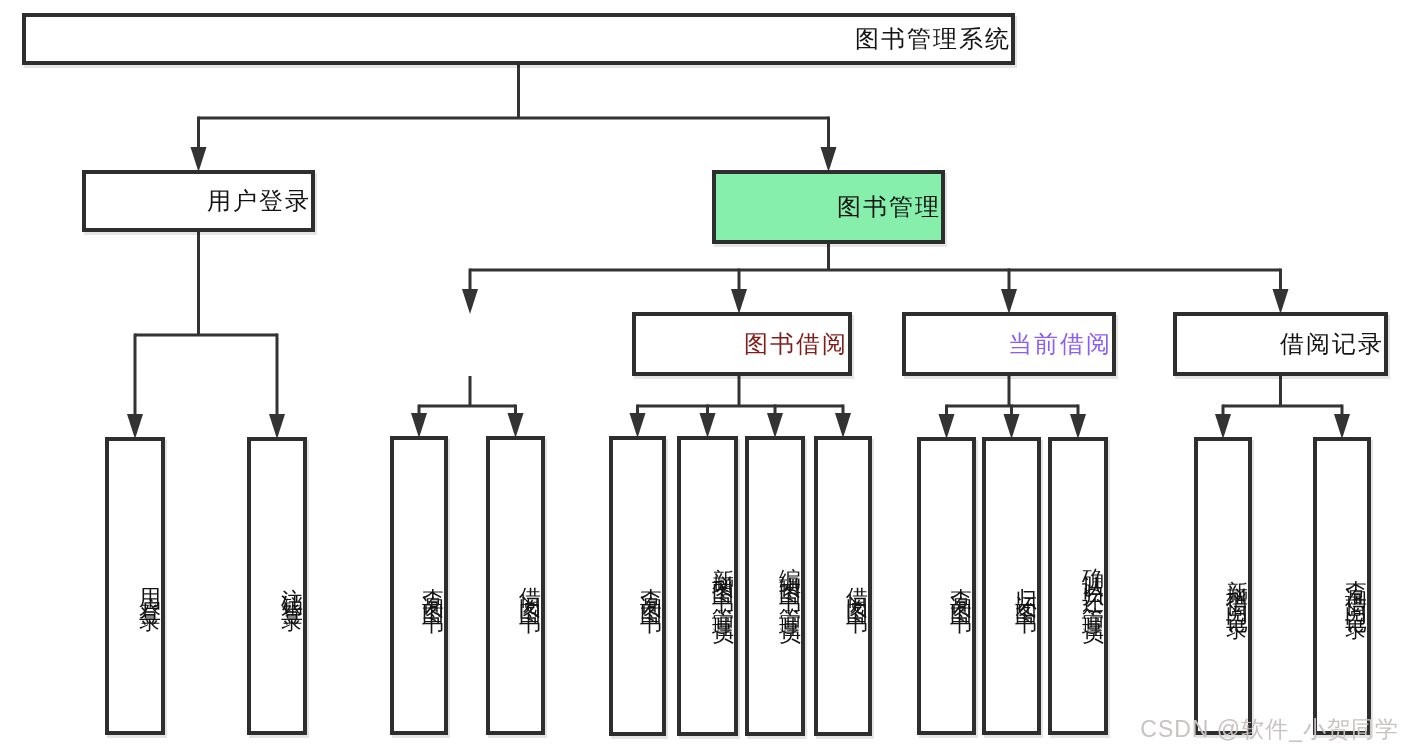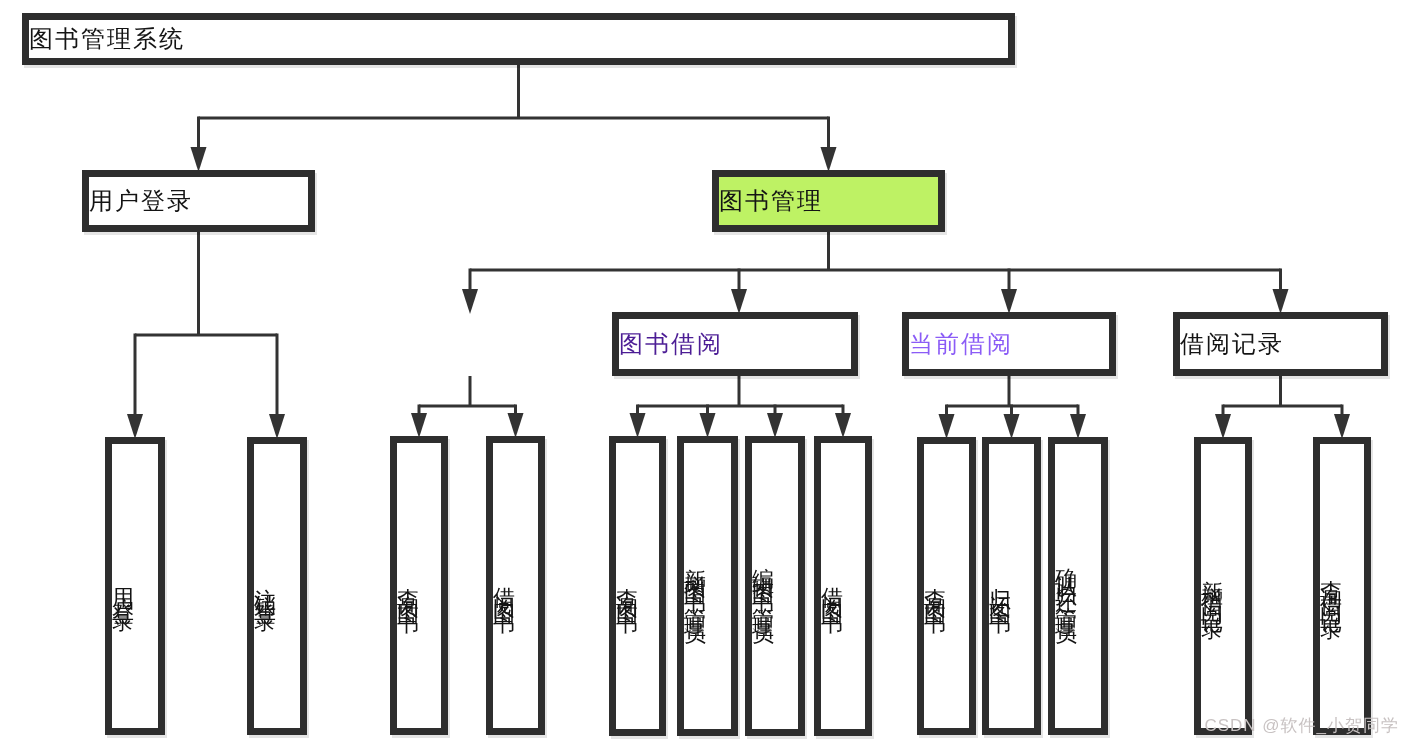--- a/index.html
+++ b/index.html
@@ -17,47 +17,47 @@
   }
   #edges {
     position: absolute;
     left: 0;
     top: 0;
     z-index: 1;
   }
   .node {
     position: absolute;
     z-index: 2;
-    border: 7px solid #f97316;
+    border: 4px solid #f97316;
     background: #ffffff;
     box-sizing: border-box;
     display: flex;
     align-items: center;
-    justify-content: flex-start;
+    justify-content: flex-end;
     box-shadow: 2px 3px 0 rgba(0,0,0,0.10);
     color: #141414;
   }
   .node.horizontal span {
     font-size: 24px;
     letter-spacing: 2px;
     white-space: nowrap;
   }
   .node.vertical span {
     writing-mode: vertical-rl;
     text-orientation: mixed;
     font-size: 22px;
     letter-spacing: 8px;
     line-height: 1;
   }
   #watermark {
     position: absolute;
     z-index: 3;
     top: 714px;
     right: 6px;
-    font-size: 17px;
+    font-size: 23px;
     letter-spacing: 1px;
     white-space: nowrap;
   }
 </style>
 </head>
 <body>
 
 <div id="canvas" style="background: rgb(255, 255, 255);">
   <svg id="edges" width="1405" height="747" xmlns="http://www.w3.org/2000/svg">
       <line x1="518.5" y1="65" x2="518.5" y2="118" stroke="#333333" stroke-width="3"></line>
@@ -113,24 +113,24 @@
       <line x1="1342" y1="404.5" x2="1342" y2="417" stroke="#333333" stroke-width="3"></line>
       <polygon points="1334,414 1350,414 1342,439" fill="#333333"></polygon>
     </svg>
   <div id="watermark" style="color: rgb(200, 194, 194);">CSDN @软件_小贺同学</div>
 <div class="node horizontal" style="left: 22px; top: 13px; width: 993px; height: 52px; border-color: rgb(46, 46, 46); background: rgb(255, 255, 255); color: rgb(20, 20, 20);">
       <span>图书管理系统</span>
     </div>
     <div class="node horizontal" style="left: 82px; top: 170px; width: 233px; height: 62px; border-color: rgb(46, 46, 46); background: rgb(255, 255, 255); color: rgb(20, 20, 20);">
       <span>用户登录</span>
     </div>
-    <div class="node horizontal" style="left: 712px; top: 170px; width: 233px; height: 62px; border-color: rgb(46, 46, 46); background: #bef264; color: rgb(20, 20, 20);">
+    <div class="node horizontal" style="left: 712px; top: 170px; width: 233px; height: 74px; border-color: rgb(46, 46, 46); background: #86efac; color: rgb(20, 20, 20);">
       <span>图书管理</span>
     </div>
-    <div class="node horizontal" style="left: 612px; top: 312px; width: 246px; height: 64px; border-color: rgb(46, 46, 46); background: rgb(255, 255, 255); color: #4c1d95;">
+    <div class="node horizontal" style="left: 632px; top: 312px; width: 220px; height: 64px; border-color: rgb(46, 46, 46); background: rgb(255, 255, 255); color: #7f1d1d;">
       <span>图书借阅</span>
     </div>
     <div class="node horizontal" style="left: 902px; top: 312px; width: 214px; height: 64px; border-color: rgb(46, 46, 46); background: rgb(255, 255, 255); color: #8b5cf6;">
       <span>当前借阅</span>
     </div>
     <div class="node horizontal" style="left: 1173px; top: 312px; width: 215px; height: 64px; border-color: rgb(46, 46, 46); background: rgb(255, 255, 255); color: rgb(20, 20, 20);">
       <span>借阅记录</span>
     </div>
     <div class="node vertical" style="left: 105px; top: 437px; width: 60px; height: 298px; border-color: rgb(46, 46, 46); background: rgb(255, 255, 255); color: rgb(20, 20, 20);">
       <span>用户登录</span>

